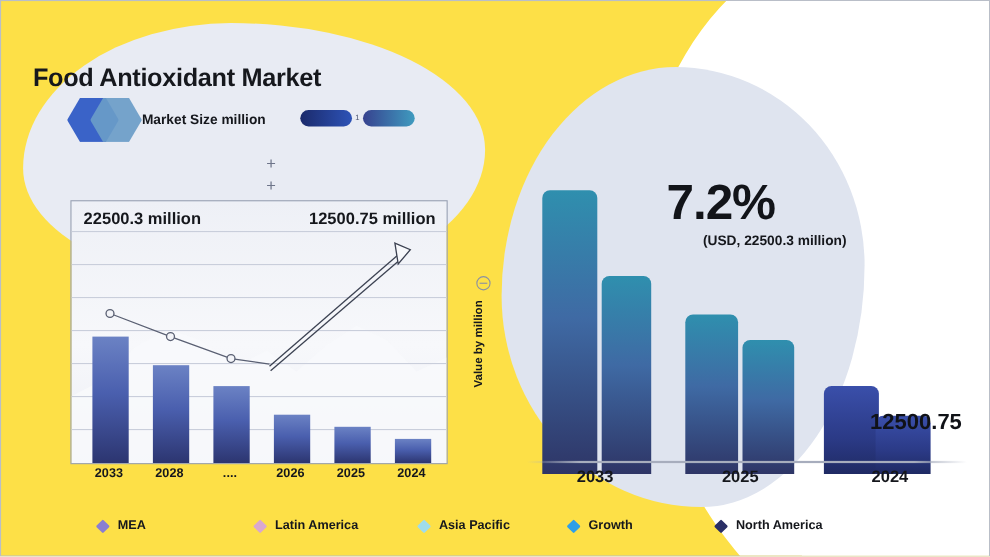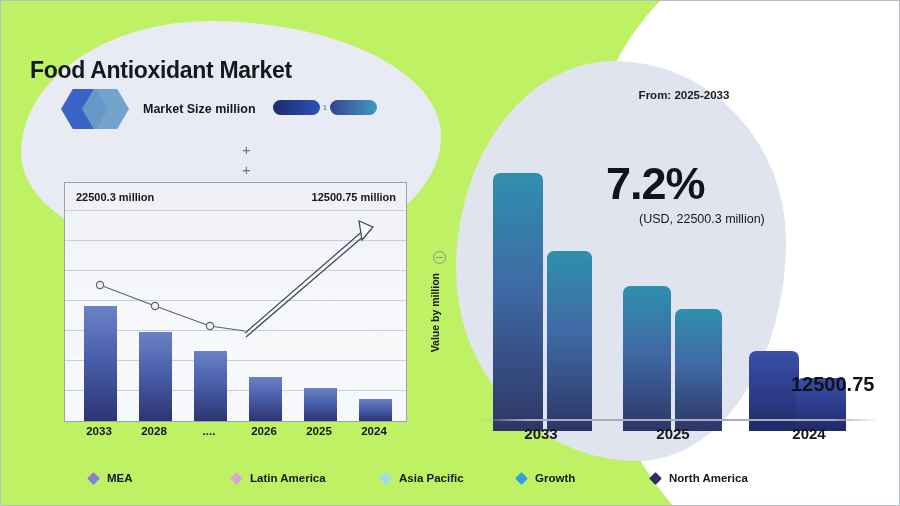--- a/index.html
+++ b/index.html
@@ -5,21 +5,21 @@
   * { box-sizing: border-box; margin: 0; padding: 0; }
   html, body {
     width: 900px; height: 506px;
     overflow: hidden;
     font-family: "Liberation Sans", sans-serif;
     background: #ffffff;
   }
   .canvas {
     position: relative;
     width: 900px; height: 506px;
-    background: #bef264;
+    background: #fde047;
     border: 1px solid #b9bec8;
     overflow: hidden;
   }
   
   .white-swoosh {
     position: absolute;
     top: -60px; right: -140px;
     width: 460px; height: 640px;
     background: #ffffff;
     border-radius: 50% 46% 52% 48% / 48% 52% 48% 52%;
@@ -61,21 +61,21 @@
   .logo-row { position: absolute; left: 60px; top: 88px; display: flex; align-items: center; }
   .hexlogo { position: relative; width: 68px; height: 40px; }
   .hex-a, .hex-b {
     position: absolute; top: 0; width: 47px; height: 40px;
   }
   .hex-a { left: 0; background: #3a63c8;
     clip-path: polygon(25% 0, 75% 0, 100% 50%, 75% 100%, 25% 100%, 0 50%); }
   .hex-b { left: 21px; background: #6a9cc8; opacity: .92;
     clip-path: polygon(25% 0, 75% 0, 100% 50%, 75% 100%, 25% 100%, 0 50%); }
   .logo-caption {
-    margin-left: 14px; font-size: 12.5px; font-weight: bold; color: #15171c;
+    font-size: 12.5px; font-weight: bold; color: #15171c;
     white-space: nowrap;
   }
   .pill-row { position: absolute; left: 272px; top: 99px; display: flex; align-items: center; }
   .pill { width: 47px; height: 15px; border-radius: 9px; }
   .pill-1 { background: linear-gradient(90deg,#1b2a6b 0%,#2d53b7 100%); }
   .pill-2 { background: linear-gradient(90deg,#37428f 0%,#3f9bbf 100%); }
   .pill-sep { font-size: 7px; color: #4a5470; margin: 0 3px; }
 
   .plus-mark { position: absolute; color: #6d7489; font-size: 15px; line-height: 1; }
   .plus-1 { left: 241px; top: 141px; }
@@ -90,21 +90,21 @@
     overflow: hidden;
   }
   .grid-line { position: absolute; left: 0; right: 0; height: 1px; background: #c9cedb; }
   .mountain {
     position: absolute; left: 0; bottom: 0; width: 100%; height: 160px;
     background: #f8f9fc; opacity: .85;
     clip-path: polygon(0 62%, 9% 52%, 17% 34%, 26% 24%, 34% 30%, 44% 45%, 52% 36%,
                        60% 48%, 68% 33%, 76% 22%, 84% 30%, 92% 48%, 100% 40%, 100% 100%, 0 100%);
   }
   .lbl-left, .lbl-right {
-    position: absolute; top: 8px; font-size: 11px; font-weight: bold; color: #15171c;
+    position: absolute; top: 8px; font-size: 15px; font-weight: bold; color: #15171c;
   }
   .lbl-left { left: 11px; }
   .lbl-right { right: 10px; }
 
   .bars { position: absolute; left: 0; bottom: 0; width: 100%; height: 100%; }
   .bar {
     position: absolute; bottom: 0; width: 33px;
     background: linear-gradient(180deg,#6b82c4 0%, #4a5fae 45%, #2c3570 100%);
   }
 
@@ -138,21 +138,21 @@
   .cagr-from {
     position: absolute; left: 18px; top: 88px; width: 430px;
     font-size: 11.5px; font-weight: bold; color: #1a1c22; text-align: center;
   }
   .cagr-big {
     position: absolute; left: 155px; top: 157px;
     font-size: 45px; font-weight: bold; color: #121419; letter-spacing: -1px; text-align: center;
   }
   .cagr-sub {
     position: absolute; left: 188px; top: 211px;
-    font-size: 12.5px; font-weight: normal; color: #15171c;
+    font-size: 12.5px; font-weight: bold; color: #15171c;
   }
   .rbars { position: absolute; left: 0; top: 0; width: 450px; height: 430px; }
   .rbar { position: absolute; bottom: 0; border-radius: 7px 7px 0 0; }
   .rbar.teal { background: linear-gradient(180deg,#2f8fae 0%, #3f6aa4 45%, #2e3566 100%); }
   .rbar.navy { background: linear-gradient(180deg,#3a4faa 0%, #2b3a86 60%, #1f2a63 100%); }
   .rbaseline { position: absolute; left: 28px; top: 418px; width: 400px; height: 2px;
     background: linear-gradient(90deg, rgba(160,166,182,0) 0%, #a7adbd 12%, #a7adbd 88%, rgba(160,166,182,0) 100%); }
   .rvalue {
     position: absolute; left: 340px; top: 372px;
     font-size: 20px; font-weight: bold; color: #101217;
@@ -249,21 +249,20 @@
       <span class="xtick" style="left:9px">2033</span>
       <span class="xtick" style="left:64px">2028</span>
       <span class="xtick" style="left:119px">....</span>
       <span class="xtick" style="left:174px">2026</span>
       <span class="xtick" style="left:229px">2025</span>
       <span class="xtick" style="left:284px">2024</span>
     </div>
   </div>
 
   <div class="right-panel">
-    <div class="cagr-from">From: 2025-2033</div>
     <div class="cagr-big">7.2%</div>
     <div class="cagr-sub">(USD, 22500.3 million)</div>
 
     <div class="rbars">
       <div class="rbar teal" style="left:42px;  width:50px; height:258px;"></div>
       <div class="rbar teal" style="left:96px;  width:45px; height:180px;"></div>
       <div class="rbar teal" style="left:172px; width:48px; height:145px;"></div>
       <div class="rbar teal" style="left:224px; width:47px; height:122px;"></div>
       <div class="rbar navy" style="left:298px; width:50px; height:80px;"></div>
       <div class="rbar navy" style="left:345px; width:50px; height:53px;"></div>

